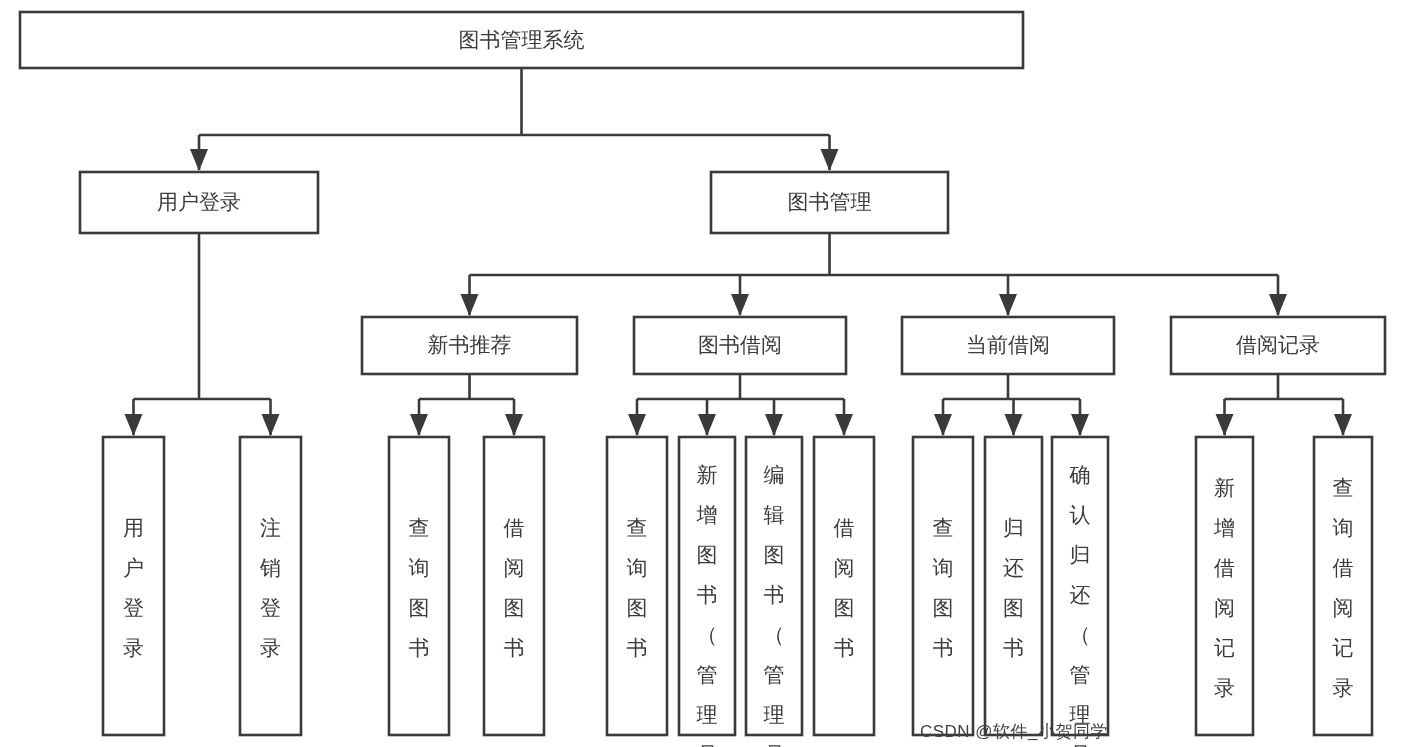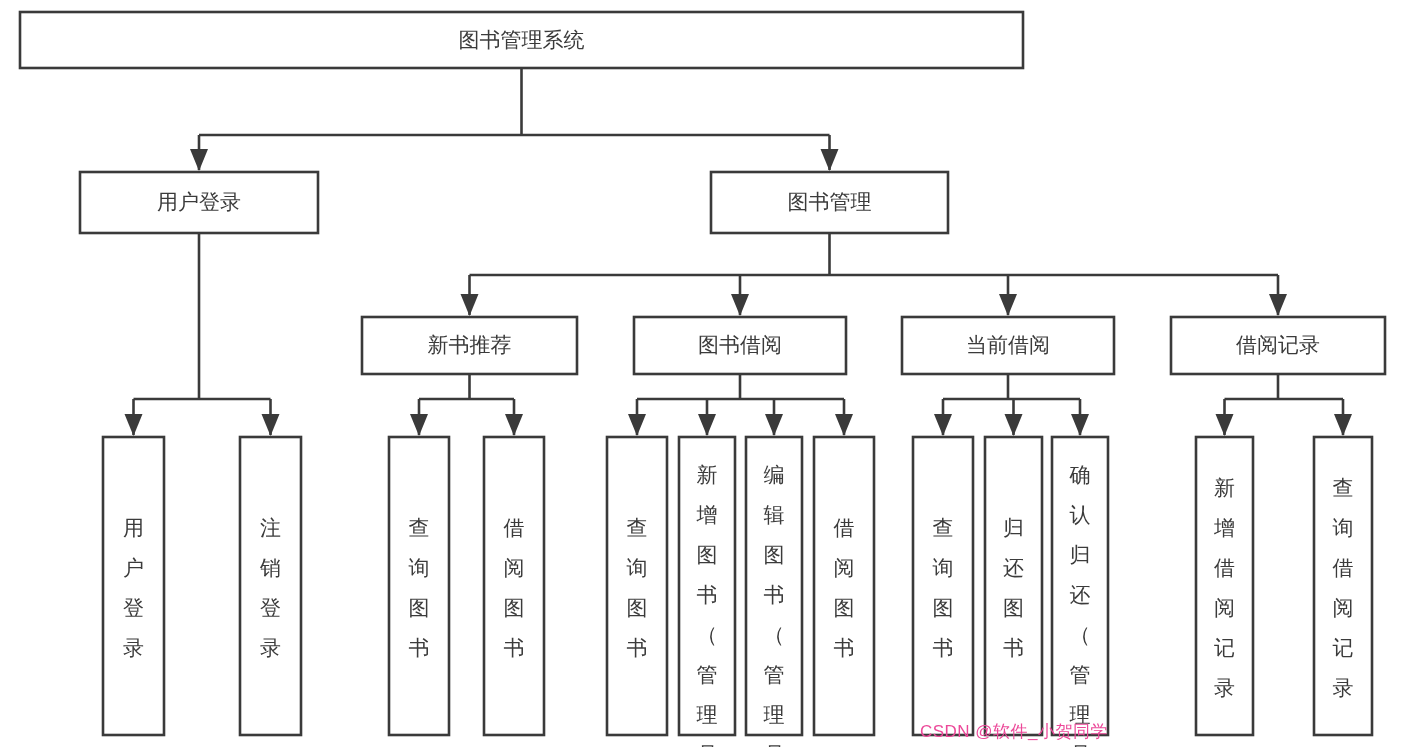--- a/index.html
+++ b/index.html
@@ -53,21 +53,21 @@
     font-size: 21px;
     fill: #3b3b3b;
     text-anchor: middle;
   }
   .watermark {
     position: absolute;
     right: 8px;
     bottom: 4px;
     font-family: "Liberation Sans", "DejaVu Sans", sans-serif;
     font-size: 17px;
-    color: #ec4899;
+    color: #404040;
     white-space: nowrap;
     letter-spacing: 0.5px;
   }
 </style>
 </head>
 <body>
 
 <div id="diagram-root">
   <svg id="tree-svg" viewBox="0 0 1405 747">
     <g id="connectors-layer">

